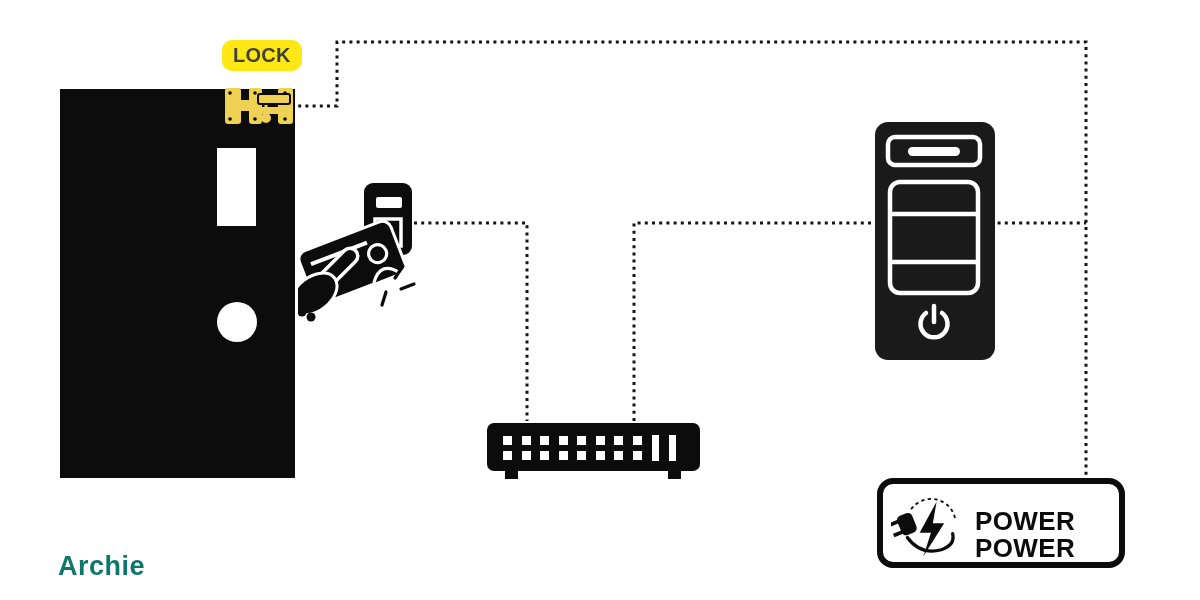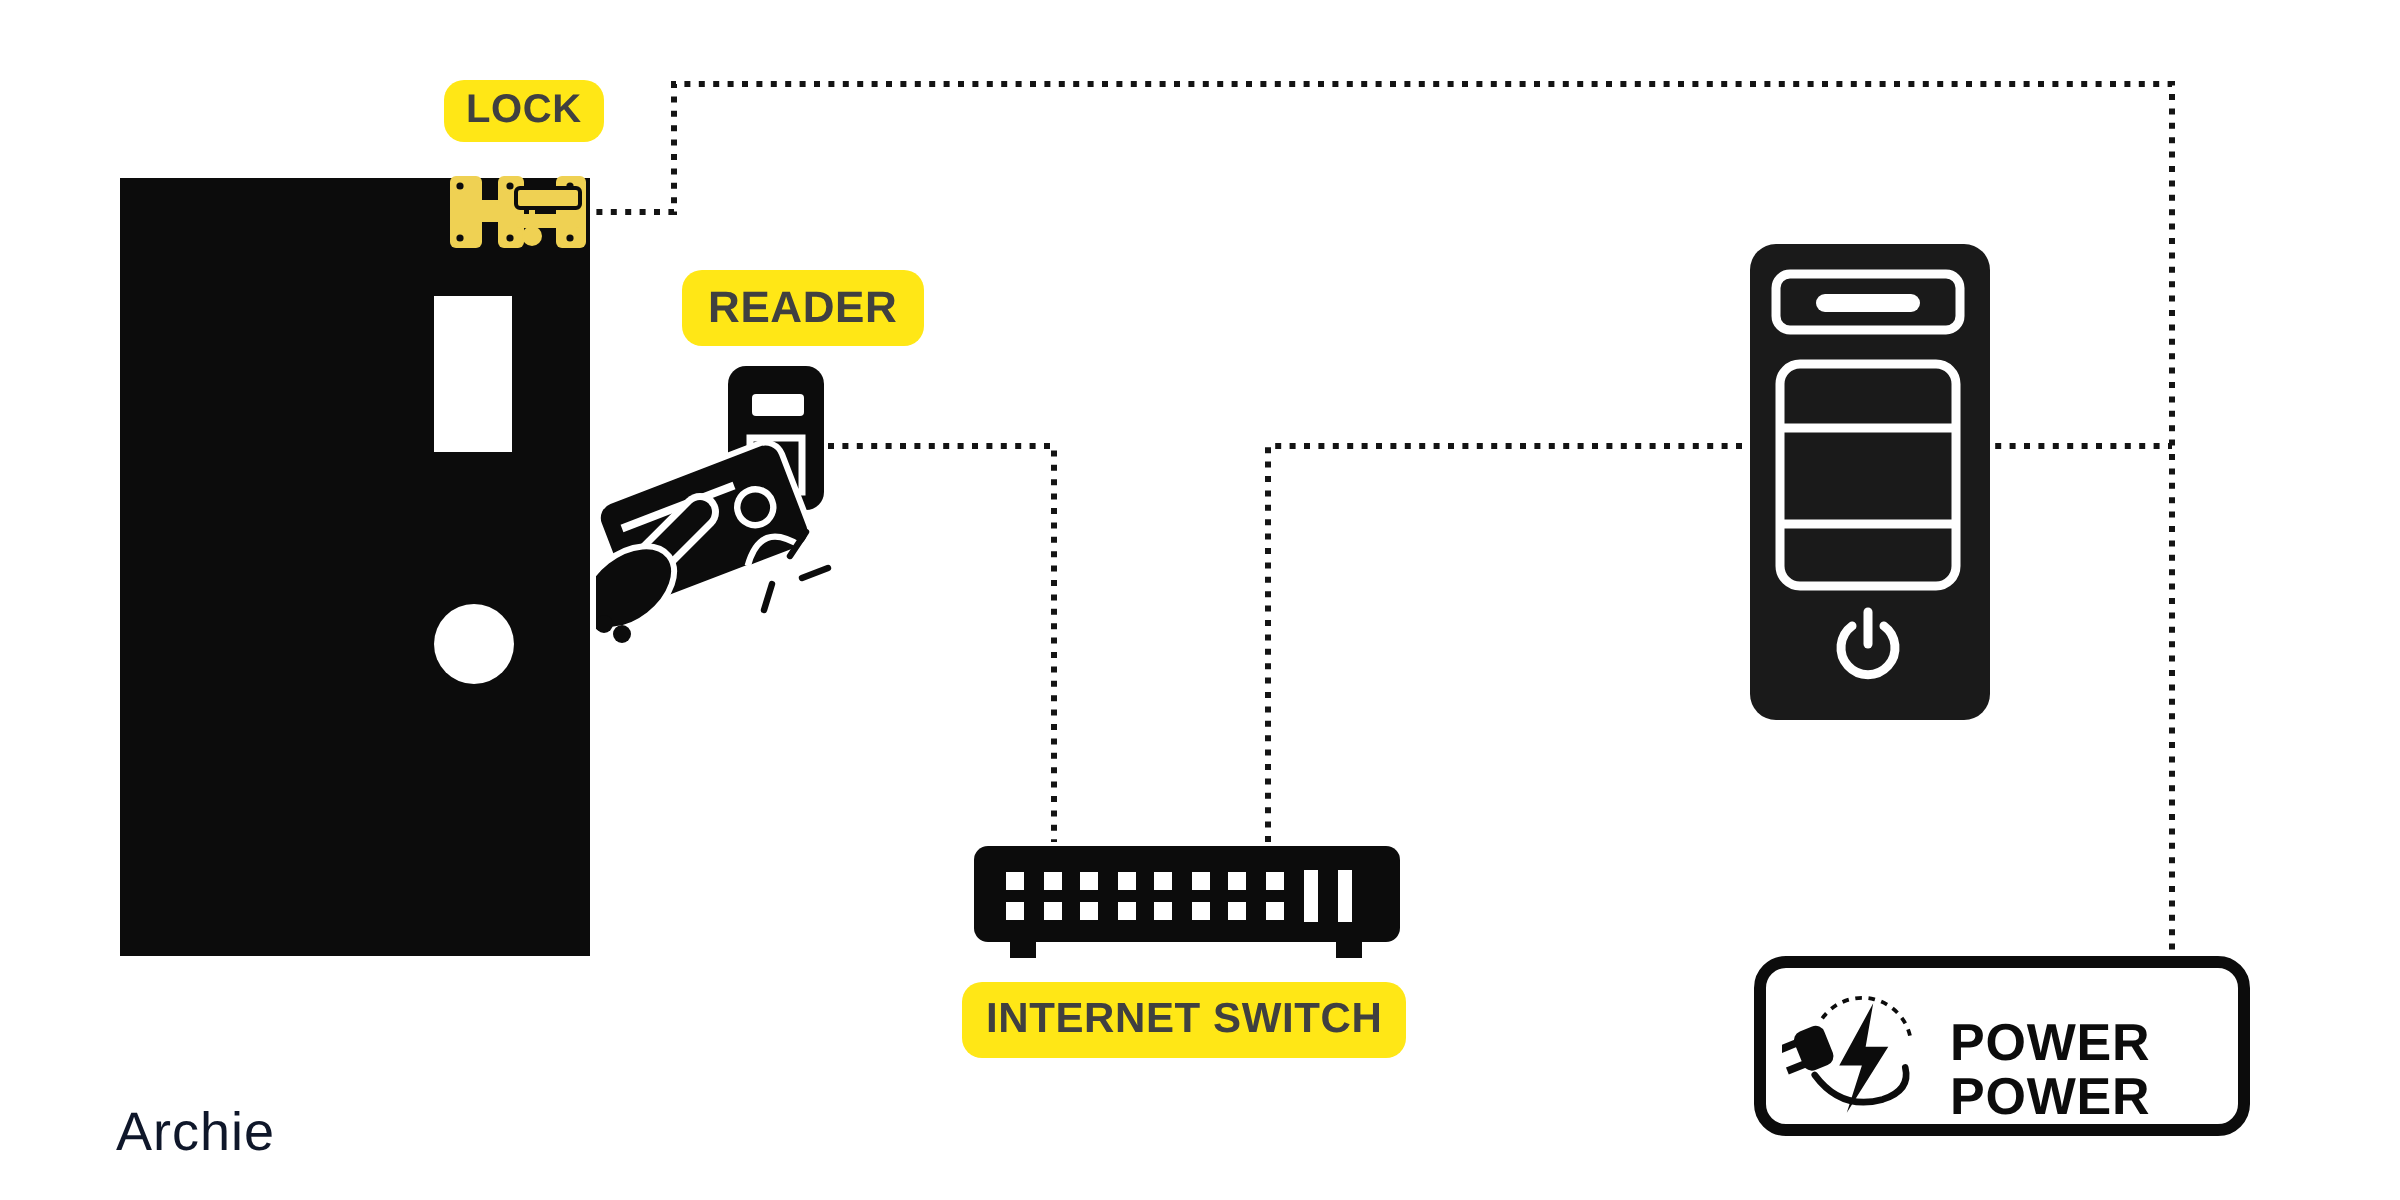--- a/index.html
+++ b/index.html
@@ -25,22 +25,22 @@
   .lbl-reader{left:341px;top:135px;font-size:22px;padding:6px 13px;}
   .lbl-switch{left:481px;top:491px;font-size:21px;padding:7px 12px;}
   .lbl-controller{left:850px;top:74px;font-size:22px;padding:6px 13px;}
   .power-box{
     position:absolute;left:877px;top:478px;width:228px;height:78px;z-index:3;
     background:#ffffff;border:6px solid #0c0c0c;border-radius:16px;
     display:flex;align-items:flex-end;gap:6px;padding-left:8px;
   }
   .power-text{color:#0c0c0c;font-weight:bold;font-size:26px;line-height:27px;letter-spacing:.4px;}
   .brand{
-    position:absolute;left:58px;top:551px;z-index:3;color:#0f172a;
-    font-weight:normal;font-size:27px;letter-spacing:.5px;
+    position:absolute;left:58px;top:551px;z-index:3;color:#0f766e;
+    font-weight:bold;font-size:27px;letter-spacing:.5px;
   }
 </style>
 </head>
 <body>
 
 <div class="canvas">
 
   <svg class="connectors" viewBox="0 0 1200 600">
     <polyline points="291,106 337,106 337,42 1086,42 1086,478"></polyline>
     <polyline points="414,223 527,223 527,421"></polyline>
@@ -130,22 +130,20 @@
     <rect x="15" y="60" width="88" height="111" rx="10" fill="none" stroke="#ffffff" stroke-width="4.5"></rect>
     <line x1="15" y1="92" x2="103" y2="92" stroke="#ffffff" stroke-width="4.5"></line>
     <line x1="15" y1="140" x2="103" y2="140" stroke="#ffffff" stroke-width="4.5"></line>
     <g>
       <path d="M 51 191 A 13.5 13.5 0 1 0 67 191" fill="none" stroke="#ffffff" stroke-width="4.5" stroke-linecap="round"></path>
       <line x1="59" y1="184" x2="59" y2="200" stroke="#ffffff" stroke-width="4.5" stroke-linecap="round"></line>
     </g>
   </svg>
 
   <div class="lbl lbl-lock">LOCK</div>
-  <div class="lbl lbl-reader">READER</div>
-  <div class="lbl lbl-switch">INTERNET SWITCH</div>
 
   <div class="power-box">
     <svg width="78" height="66" viewBox="0 0 80 70">
       <path d="M 20 14 A 26 26 0 0 1 67 26" fill="none" stroke="#0c0c0c" stroke-width="2" stroke-dasharray="3.5 3.5"></path>
       <path d="M 16 44 Q 30 63 52 57 Q 67 52 64 40" fill="none" stroke="#0c0c0c" stroke-width="3.5" stroke-linecap="round"></path>
       <g transform="translate(15,30) rotate(-22)">
         <rect x="-8" y="-11" width="17" height="22" rx="5" fill="#0c0c0c"></rect>
         <rect x="-17" y="-8" width="10" height="4" fill="#0c0c0c"></rect>
         <rect x="-17" y="4" width="10" height="4" fill="#0c0c0c"></rect>
       </g>

